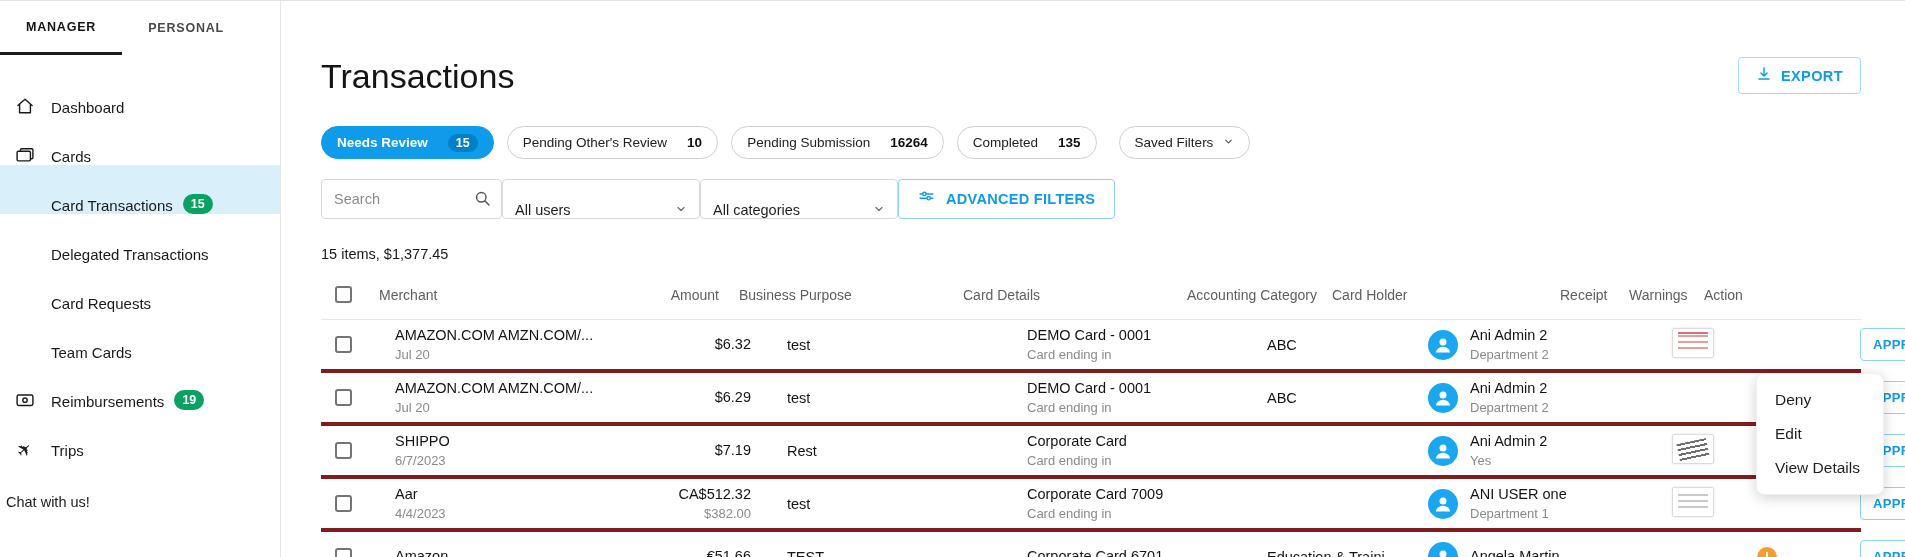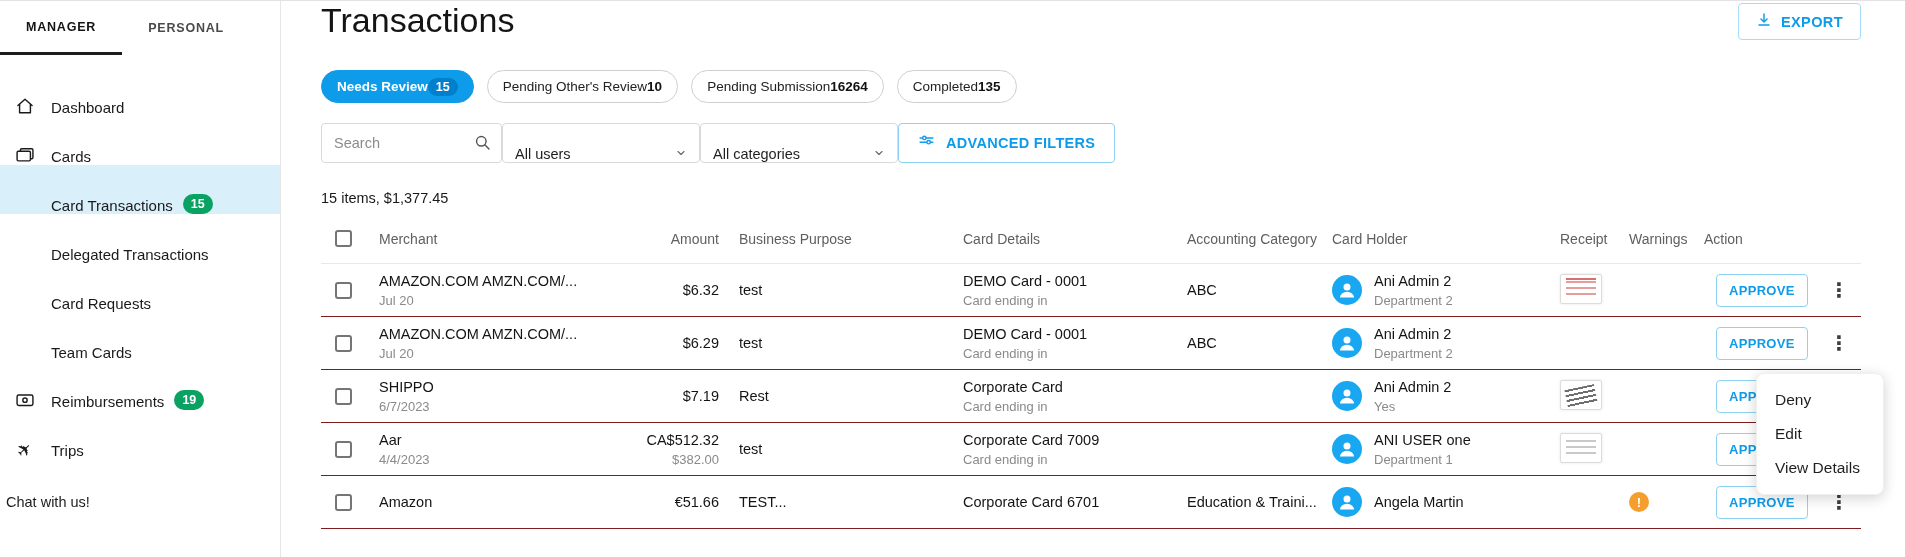--- a/index.html
+++ b/index.html
@@ -20,28 +20,28 @@
   .nav-item.sub { padding-left:51px; }
   .nav-item.sub .nav-label { margin-left:0; }
   .nav-item.selected { background:#d9f0fb; }
   .nav-badge { margin-left:10px; background:#0aa263; color:#fff; font-size:12.5px; font-weight:700;
                border-radius:10px; padding:2px 8px; line-height:1.3; }
   .plane { display:inline-block; transform:rotate(-42deg); font-size:18px; line-height:1; }
   .chat { position:absolute; left:6px; top:493px; font-size:14.5px; color:#1c1c1c; cursor:pointer; }
 
   
   main { flex:1; padding:0 44px 0 40px; position:relative; min-width:0; }
-  .page-head { display:flex; justify-content:space-between; align-items:flex-end; }
+  .page-head { margin-top:56px; display:flex; justify-content:space-between; align-items:flex-start; }
   h1 { font-size:34px; font-weight:500; color:#141414; }
   .export-btn { display:flex; align-items:center; gap:9px; background:#fff; border:1px solid #a5dcf7;
                 color:#0e9be9; font-weight:700; font-size:14.5px; letter-spacing:.4px;
                 padding:8px 17px; border-radius:4px; cursor:pointer; font-family:inherit; }
 
   .pills { margin-top:30px; display:flex; gap:13px; align-items:center; }
-  .pill { display:flex; align-items:center; gap:0; border:1px solid #cfcfcf; border-radius:17px;
+  .pill { display:flex; align-items:center; gap:20px; border:1px solid #cfcfcf; border-radius:17px;
           height:33px; padding:0 15px; font-size:13.5px; background:#fff; color:#222; cursor:pointer; }
   .pill .pill-count { font-weight:700; color:#111; }
   .pill.active { background:#0e9be9; border-color:#0e9be9; color:#fff; }
   .pill.active .pill-label { font-weight:700; }
   .pill.active .pill-count { background:#0080cc; color:#fff; border-radius:10px; padding:2px 8px; font-size:12.5px; }
   .pill.saved { margin-left:9px; gap:10px; }
 
   .filter-row { margin-top:20px; display:flex; gap:0; align-items:center; }
   .search-box { position:relative; }
   .search-box input { width:181px; height:40px; border:1px solid #d9d9d9; border-radius:4px;
@@ -56,21 +56,21 @@
          letter-spacing:.3px; cursor:pointer; font-family:inherit; }
 
   .summary { margin-top:27px; font-size:14.5px; color:#191919; }
 
   
   .table { margin-top:24px; }
   .thead, .trow { display:grid;
     grid-template-columns:48px 230px 120px 244px 224px 145px 228px 69px 75px 1fr;
     align-items:center; }
   .thead { font-size:14px; color:#5f5f5f; padding-bottom:16px; border-bottom:1px solid #e8e8e8; }
-  .trow { height:53px; border-bottom:1px solid #7f1d1d; font-size:14.5px; color:#141414; }
+  .trow { height:53px; border-bottom:4px solid #7f1d1d; font-size:14.5px; color:#141414;gap:16px; }
   .c-check { display:flex; padding-left:14px; }
   .c-merchant { padding-left:10px; }
   .c-amount { text-align:right; }
   .c-purpose { padding-left:20px; }
   .primary { font-size:14.5px; color:#141414; line-height:1.25; }
   .secondary { font-size:13px; color:#8a8a8a; margin-top:3px; line-height:1.2; }
   .cbx { width:17px; height:17px; border:2px solid #757575; border-radius:3px; background:#fff;
          display:inline-block; cursor:pointer; }
   .c-holder { display:flex; align-items:center; gap:12px; }
   .avatar { width:30px; height:30px; border-radius:50%; background:#18a7f0; flex:none;
@@ -189,20 +189,28 @@
         <span class="pill-count">10</span>
       </div>
       <div class="pill">
         <span class="pill-label">Pending Submission</span>
         <span class="pill-count">16264</span>
       </div>
       <div class="pill">
         <span class="pill-label">Completed</span>
         <span class="pill-count">135</span>
       </div>
+      <div class="pill saved">
+        <span>Saved Filters</span>
+        <span>
+          <svg width="11" height="11" viewBox="0 0 24 24" fill="none" stroke="#555" stroke-width="2.4" stroke-linecap="round" stroke-linejoin="round">
+              <path d="M6 9 l6 6 6 -6"></path>
+            </svg>
+        </span>
+      </div>
     </div>
 
     <div class="filter-row">
       <div class="search-box">
         <input placeholder="Search" style="">
         <span class="search-ic">
           <svg width="19" height="19" viewBox="0 0 24 24" fill="none" stroke="#555" stroke-width="1.8" stroke-linecap="round">
               <circle cx="10.5" cy="10.5" r="6"></circle>
               <path d="M15.2 15.2 l5 5"></path>
             </svg>

